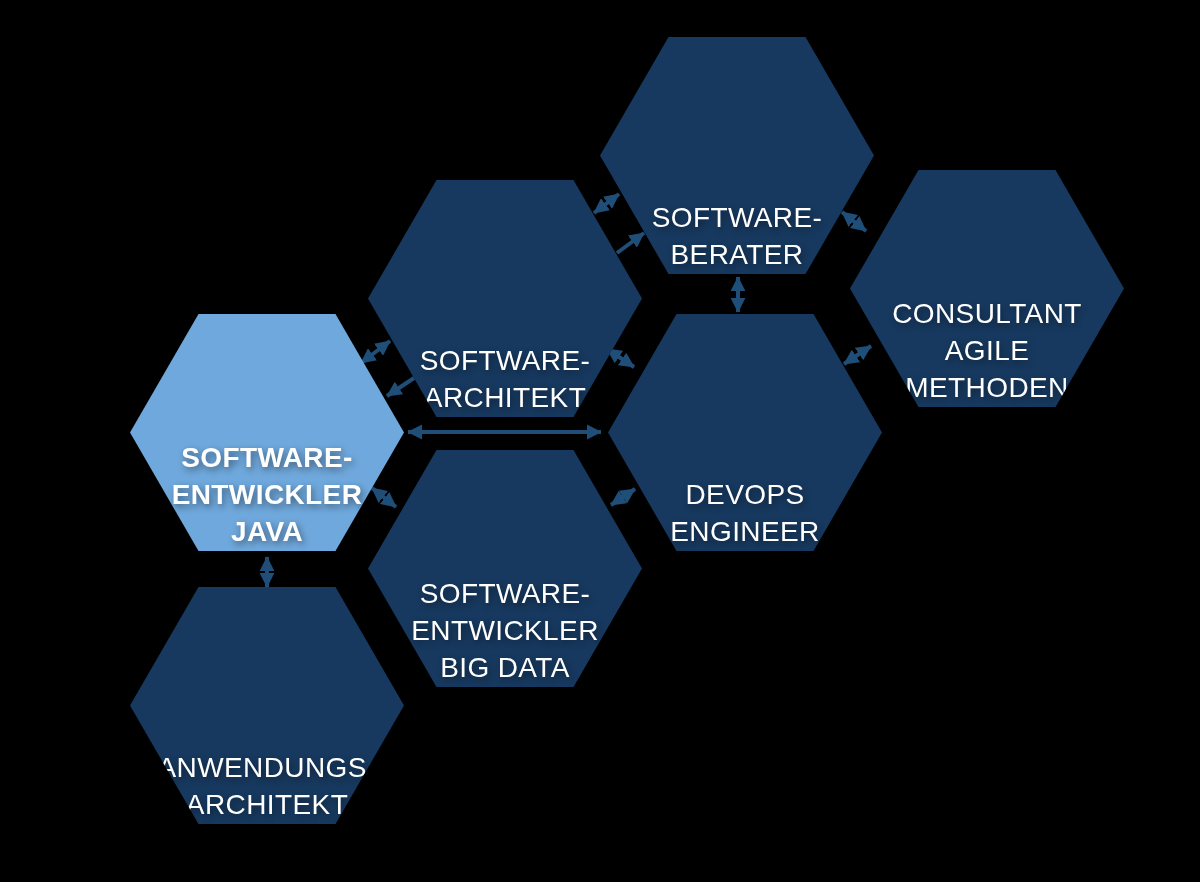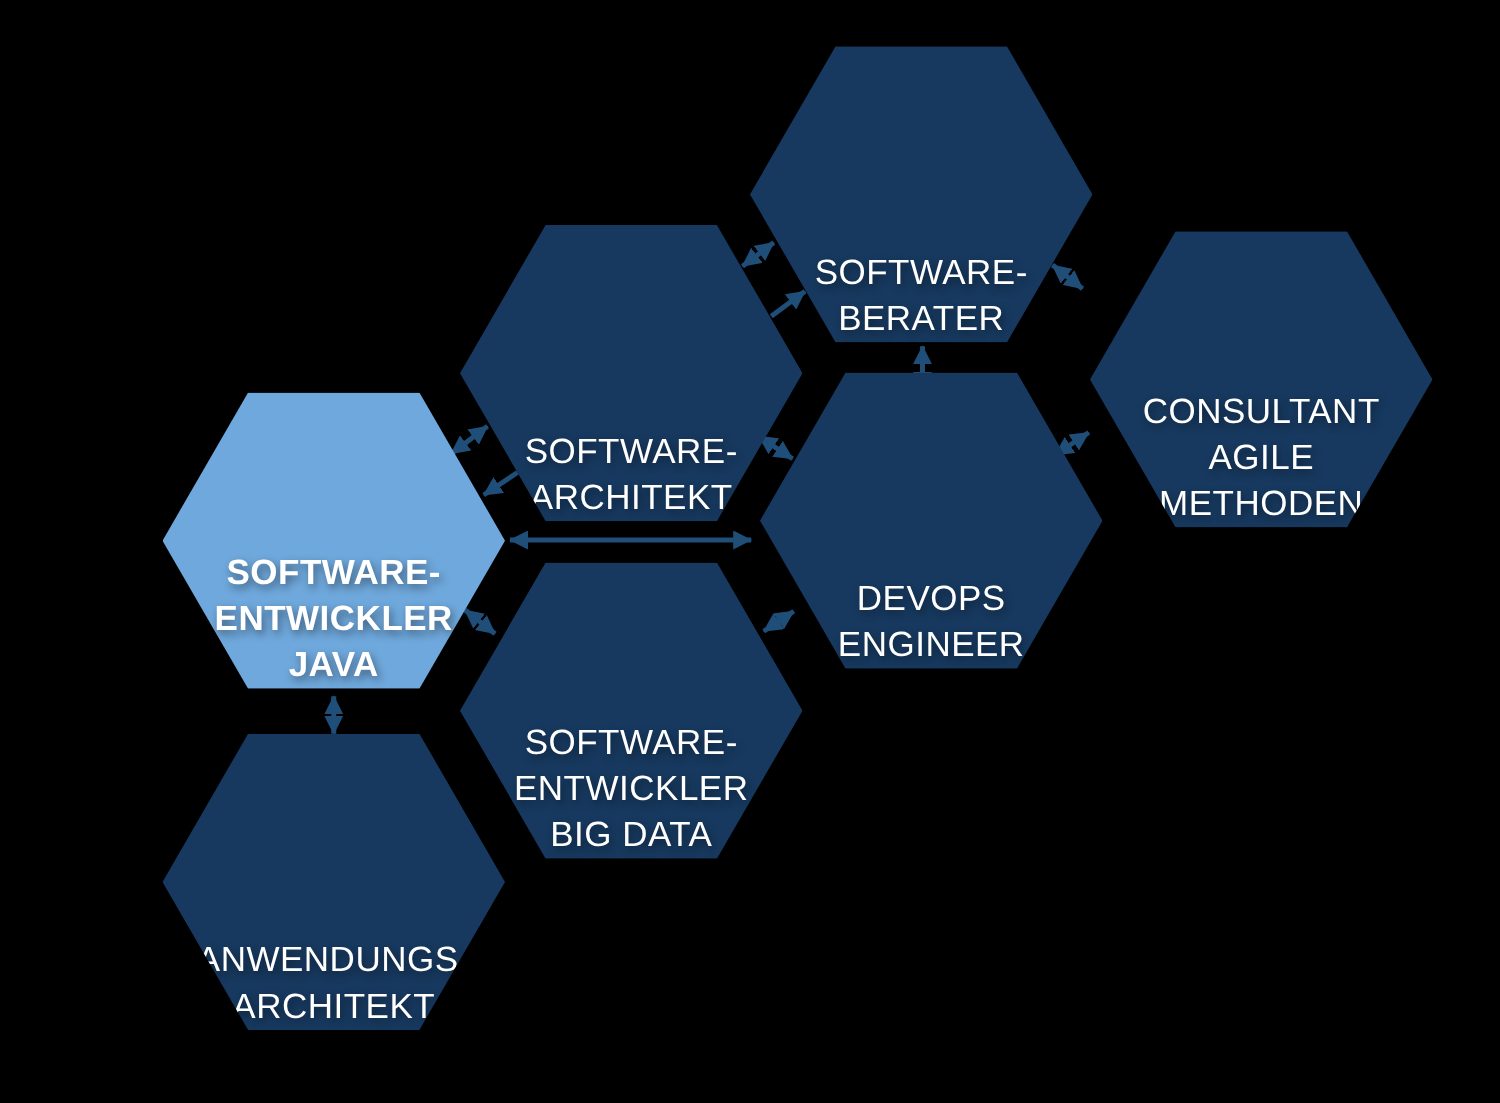--- a/index.html
+++ b/index.html
@@ -26,22 +26,22 @@
     letter-spacing:.4px;
     text-align:center;
     white-space:pre-line;
     text-shadow:2px 3px 7px rgba(0,0,0,.45);
     font-weight:400;
   }
   .hex--highlight .hex__label{font-weight:700;}
   .hex-java{left:130px;top:314px;}
   .hex-architekt{left:368px;top:180px;}
   .hex-berater{left:600px;top:37px;}
-  .hex-consultant{left:872px;top:170px;margin-top:15px;}
-  .hex-devops{left:608px;top:298px;}
+  .hex-consultant{left:850px;top:170px;}
+  .hex-devops{left:608px;top:314px;}
   .hex-bigdata{left:368px;top:450px;}
   .hex-anwendungs{left:130px;top:587px;}
   .arrow-layer line{stroke:#1F4E79;stroke-width:4;}
 </style>
 </head>
 <body>
 
 <div class="stage">
 
   <svg class="arrow-layer" width="1200" height="882" viewBox="0 0 1200 882" xmlns="http://www.w3.org/2000/svg">

